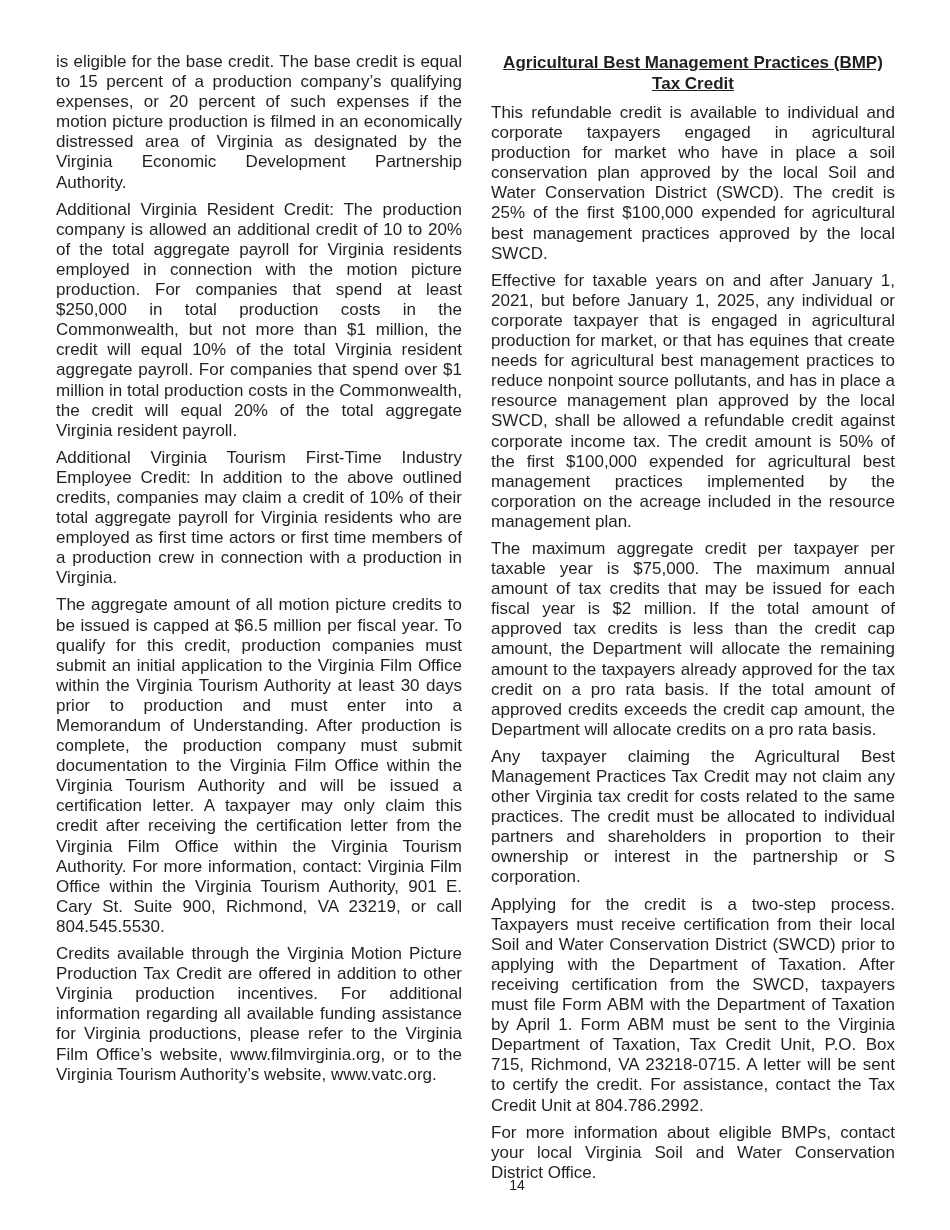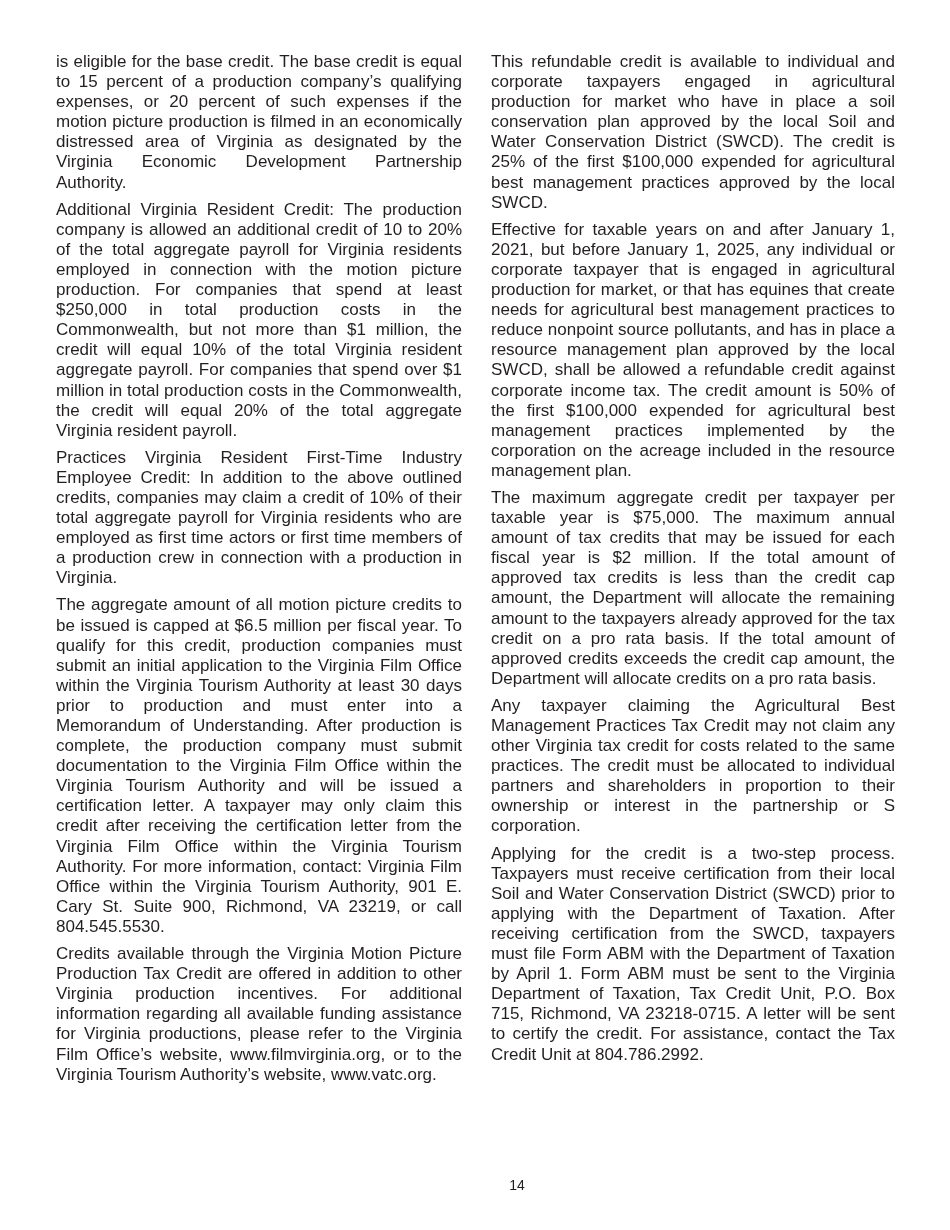--- a/index.html
+++ b/index.html
@@ -25,26 +25,28 @@
     position: absolute; top: 1177px; left: 0; width: 950px; text-align: center;
     font-size: 14px; color: #231f20; padding-left: 42px;
   }
 </style>
 </head>
 <body>
 
 <div class="col col-left">
   <p><span>is eligible for the base credit. The base credit is equal to 15 percent of a production company’s qualifying expenses, or 20 percent of such expenses if the motion picture production is filmed in an economically distressed area of Virginia as designated by the Virginia Economic Development Partnership Authority.</span></p>
   <p><b>Additional Virginia Resident Credit:</b><span> The production company is allowed an additional credit of 10 to 20% of the total aggregate payroll for Virginia residents employed in connection with the motion picture production. For companies that spend at least $250,000 in total production costs in the Commonwealth, but not more than $1 million, the credit will equal 10% of the total Virginia resident aggregate payroll. For companies that spend over $1 million in total production costs in the Commonwealth, the credit will equal 20% of the total aggregate Virginia resident payroll.</span></p>
-  <p><b>Practices Virginia Resident First-Time Industry Employee Credit:</b><span> In addition to the above outlined credits, companies may claim a credit of 10% of their total aggregate payroll for Virginia residents who are employed as first time actors or first time members of a production crew in connection with a production in Virginia.</span></p>
+  <p><b>Additional Virginia Tourism First-Time Industry Employee Credit:</b><span> In addition to the above outlined credits, companies may claim a credit of 10% of their total aggregate payroll for Virginia residents who are employed as first time actors or first time members of a production crew in connection with a production in Virginia.</span></p>
   <p><span>The aggregate amount of all motion picture credits to be issued is capped at $6.5 million per fiscal year. To qualify for this credit, production companies must submit an initial application to the  Virginia Film Office within the Virginia Tourism Authority at least 30 days prior to production and must enter into a Memorandum of Understanding. After production is complete, the production company must submit documentation to the Virginia Film Office within the Virginia Tourism Authority and will be issued a certification letter. A taxpayer may only claim this credit after receiving the certification letter from the Virginia Film Office within the Virginia Tourism Authority. For more information, contact: </span><b>Virginia Film Office within the Virginia Tourism Authority, 901 E. Cary St. Suite 900, Richmond, VA 23219</b><span>, or call </span><b>804.545.5530</b><span>.</span></p>
   <p><span>Credits available through the Virginia Motion Picture Production Tax Credit are offered in addition to other Virginia production incentives. For additional information regarding all available funding assistance for Virginia productions, please refer to the </span><b>Virginia Film Office’s</b><span> website, </span><b>www.filmvirginia.org</b><span>, or to the </span><b>Virginia Tourism Authority’s</b><span> website, </span><b>www.vatc.org</b><span>.</span></p>
 </div>
 
 <div class="col col-right">
+  <div class="heading">Agricultural Best Management Practices (BMP) Tax Credit</div>
   <p><span>This refundable credit is available to individual and corporate taxpayers engaged in agricultural production for market who have in place a soil conservation plan approved by the local Soil and Water Conservation District (SWCD). The credit is 25% of the first $100,000 expended for agricultural best management practices approved by the local SWCD.</span></p>
   <p><span>Effective for taxable years on and after January 1, 2021, but before January 1, 2025, any individual or corporate taxpayer that is engaged in agricultural production for market, or that has equines that create needs for agricultural best management practices to reduce nonpoint source pollutants, and has in place a resource management plan approved by the local SWCD, shall be allowed a refundable credit against corporate income tax. The credit amount is 50% of the first $100,000 expended for agricultural best management practices implemented by the corporation on the acreage included in the resource management plan.</span></p>
   <p><span>The maximum aggregate credit per taxpayer per taxable year is $75,000. The maximum annual amount of tax credits that may be issued for each fiscal year is $2 million. If the total amount of approved tax credits is less than the credit cap amount, the Department will allocate the remaining amount to the taxpayers already approved for the tax credit on a pro rata basis. If the total amount of approved credits exceeds the credit cap amount, the Department will allocate credits on a pro rata basis.</span></p>
   <p><span>Any taxpayer claiming the Agricultural Best Management Practices Tax Credit may not claim any other Virginia tax credit for costs related to the same practices. The credit must be allocated to individual partners and shareholders in proportion to their ownership or interest in the partnership or S corporation.</span></p>
   <p><span>Applying for the credit is a two-step process. Taxpayers must receive certification from their local Soil and Water Conservation District (SWCD) prior to applying with the Department of Taxation. After receiving certification from the SWCD, taxpayers must file Form ABM with the Department of Taxation by April 1. Form ABM must be sent to the </span><b>Virginia Department of Taxation, Tax Credit Unit, P.O. Box 715, Richmond, VA 23218-0715</b><span>. A letter will be sent to certify the credit. For assistance, contact the </span><b>Tax Credit Unit</b><span> at </span><b>804.786.2992</b><span>.</span></p>
+  <p><span>For more information about eligible BMPs, contact your local </span><b>Virginia Soil and Water Conservation District Office</b><span>.</span></p>
 </div>
 
 <div class="page-number">14</div>
 
 </body></html>

